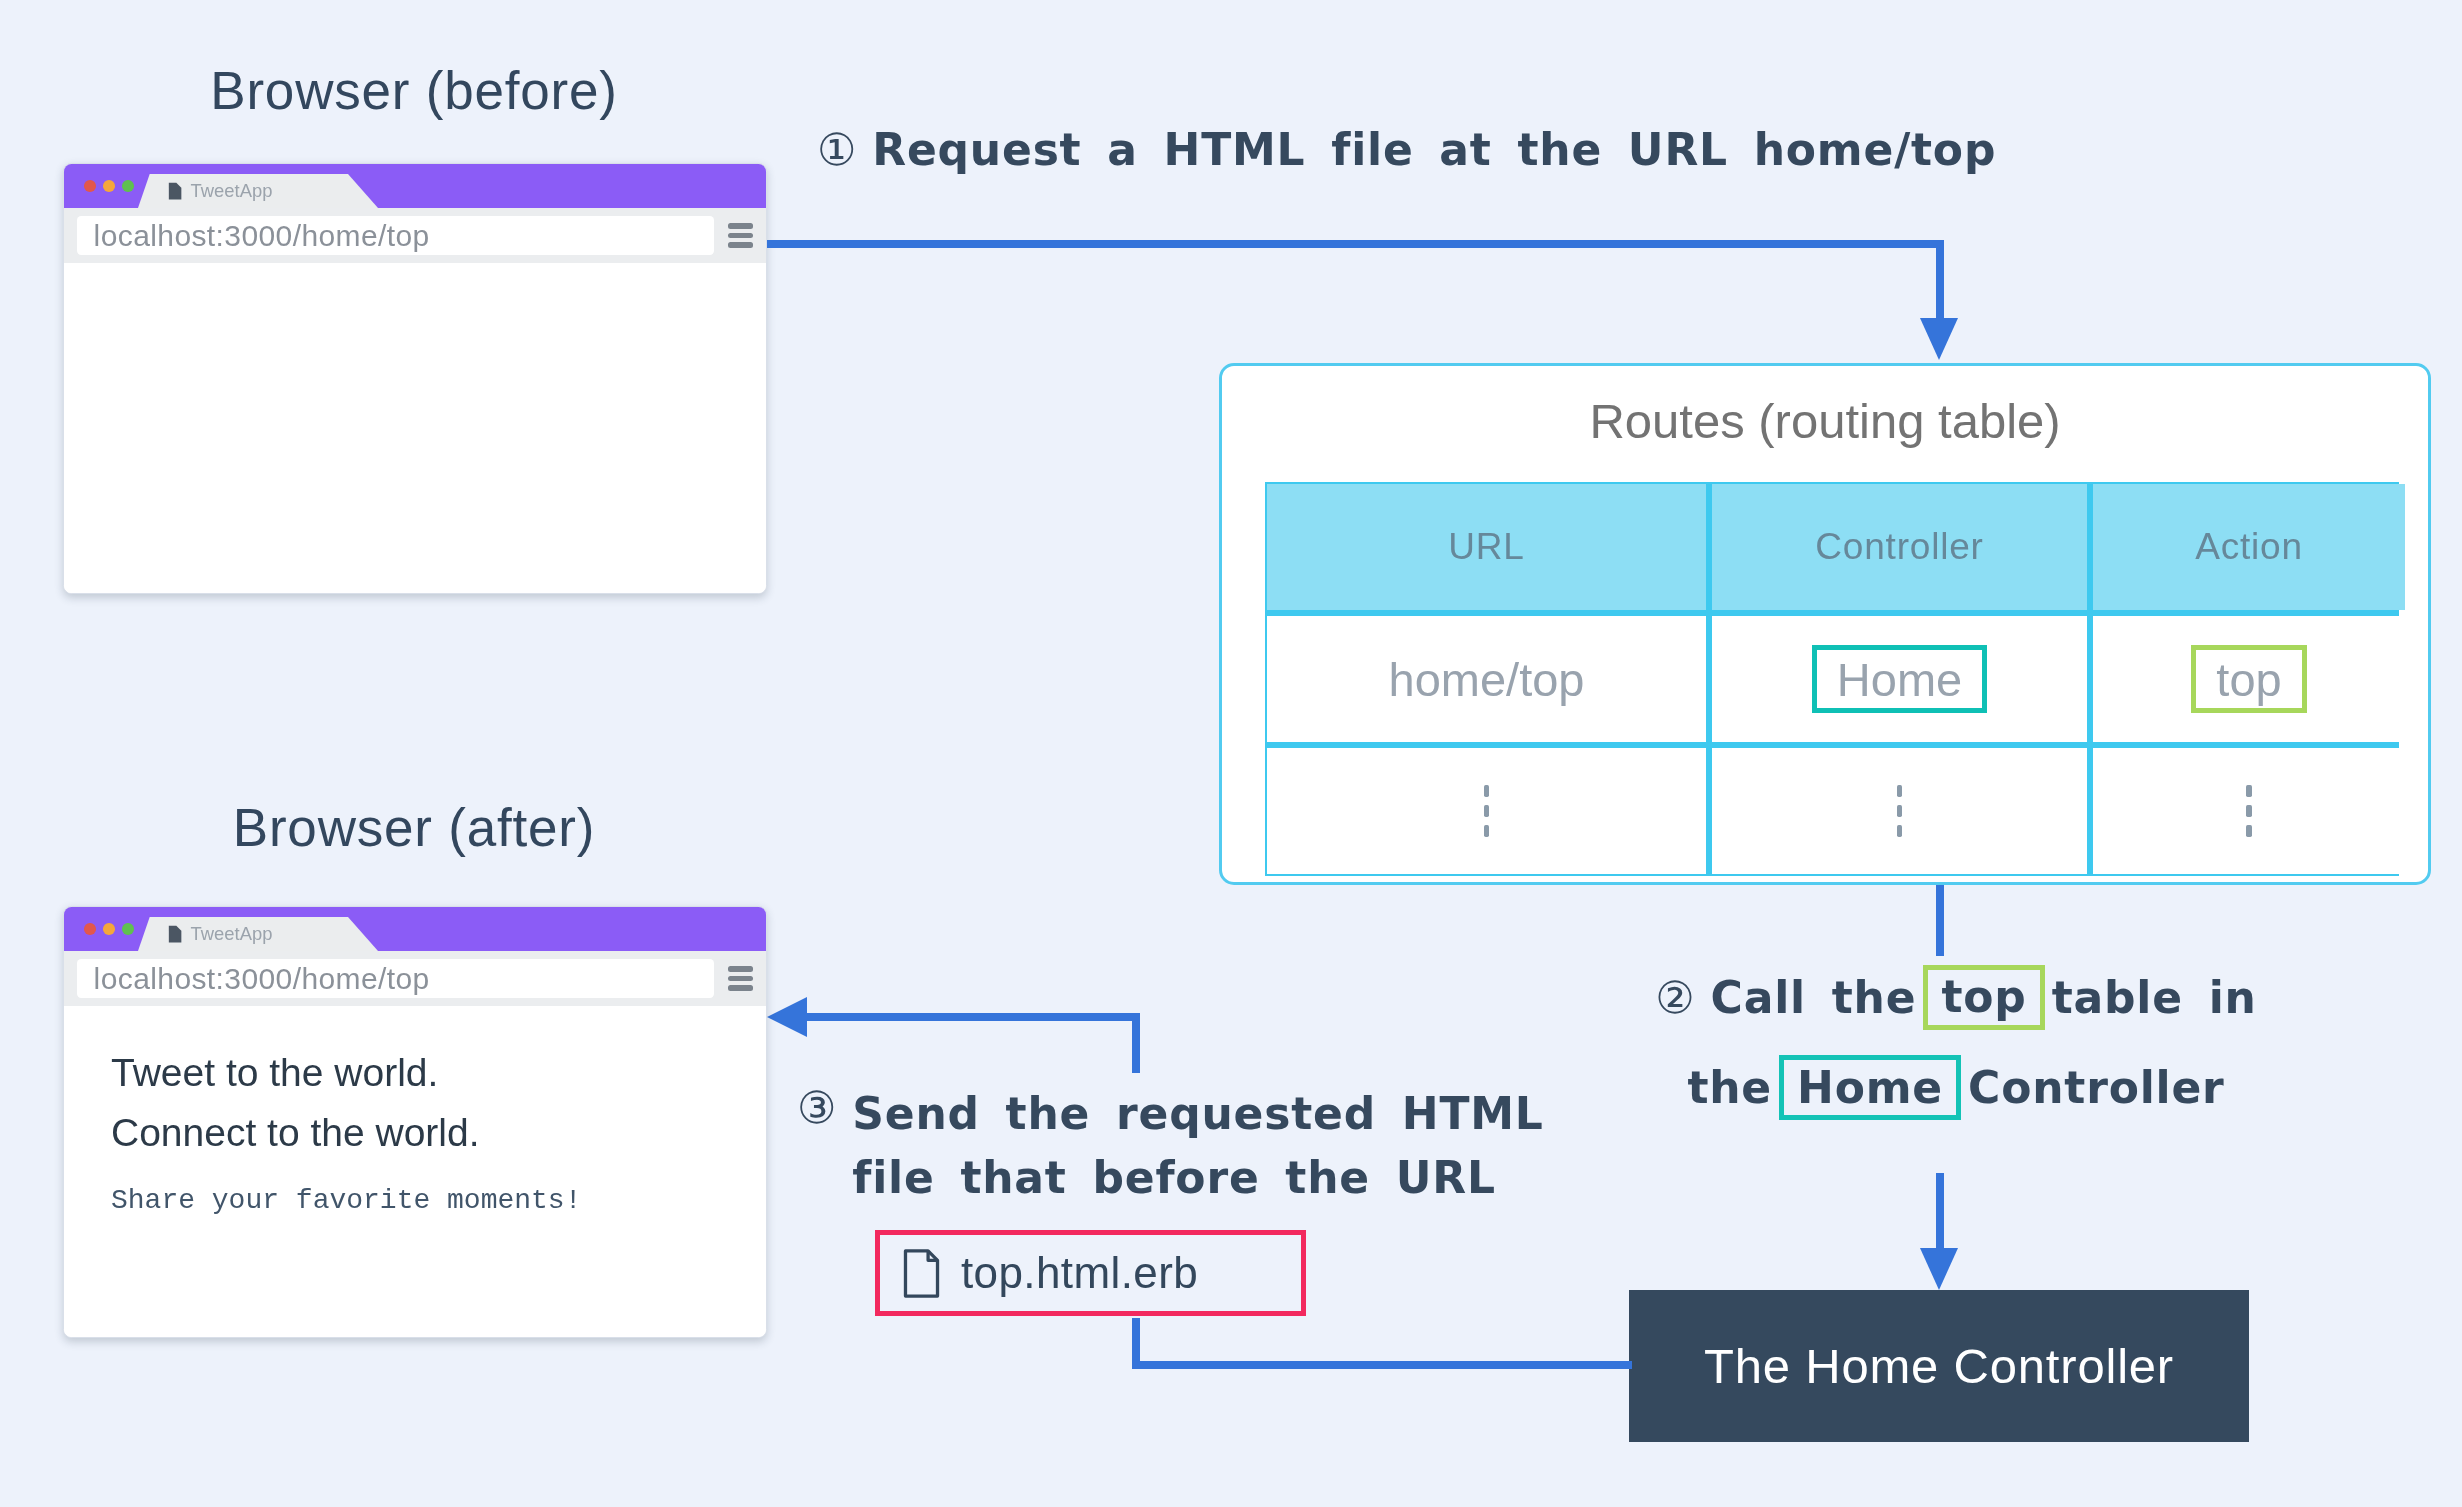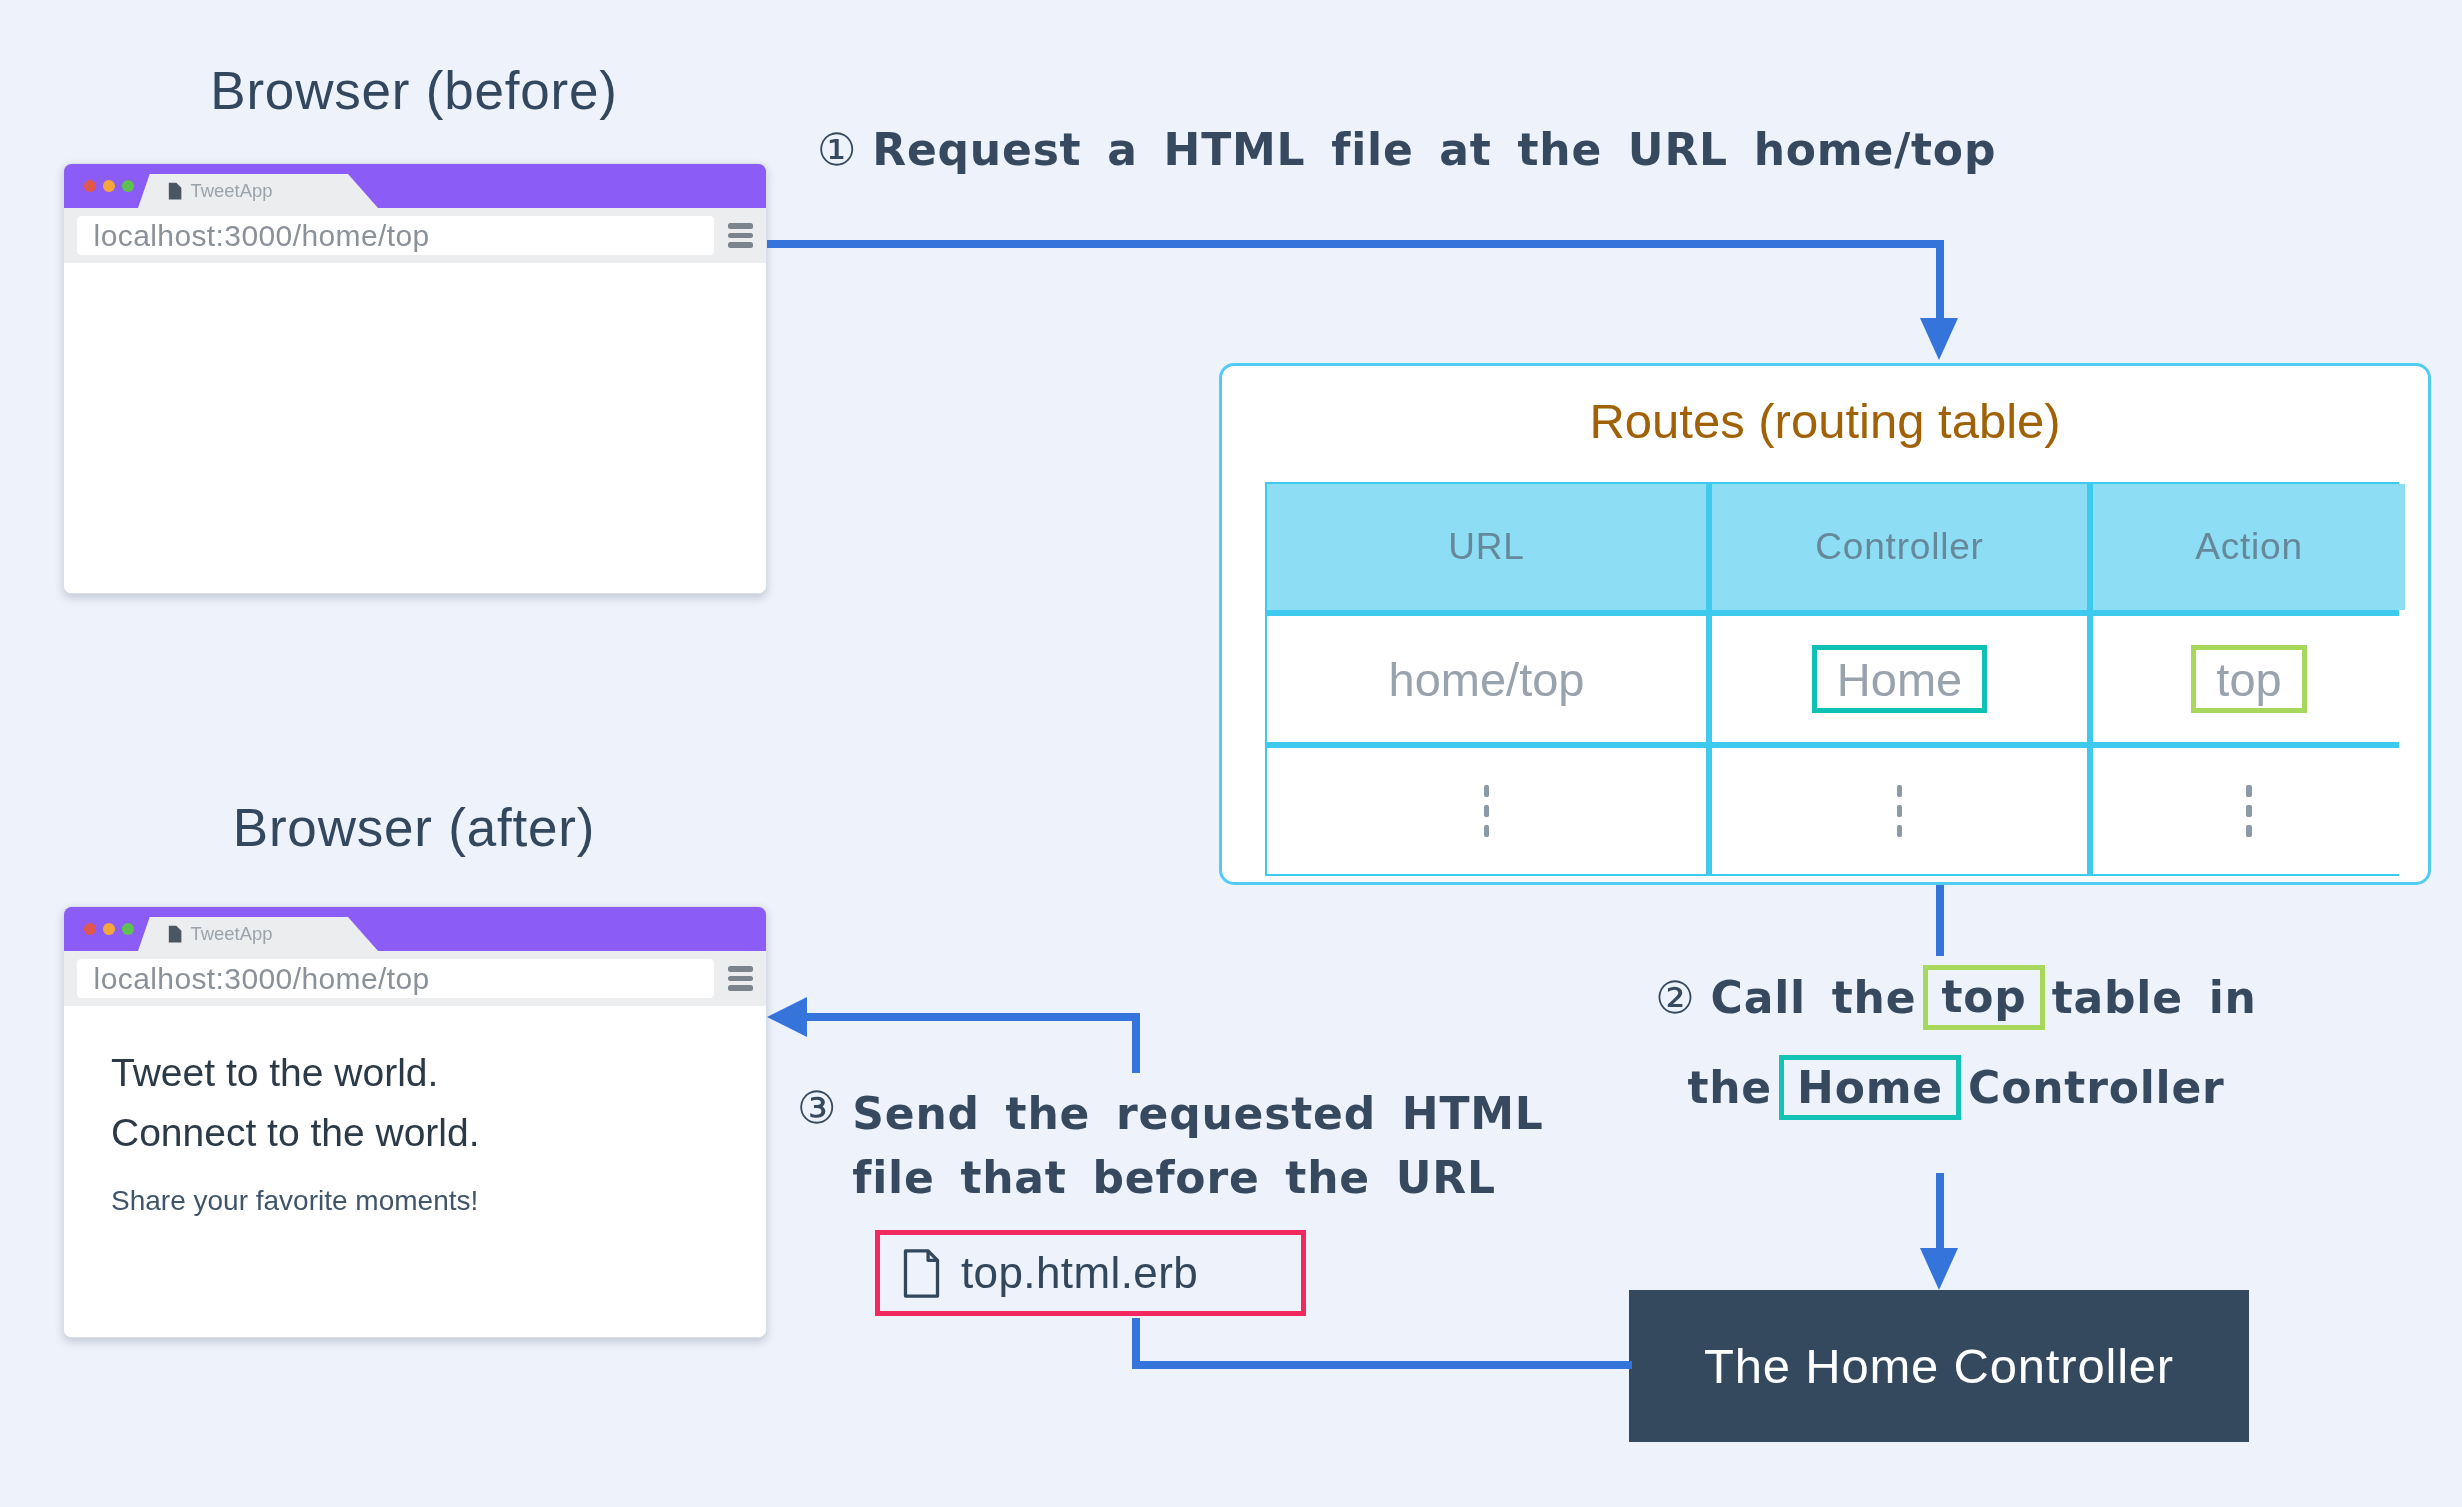--- a/index.html
+++ b/index.html
@@ -22,21 +22,21 @@
        display:flex;align-items:center;padding-left:30px;box-sizing:border-box;gap:8.4px;}
   .tab-title{font-size:18.4px;color:#9ba3ac;}
   .toolbar{height:55px;background:#ebedef;display:flex;align-items:center;padding:0 13.4px 0 12.6px;box-sizing:border-box;}
   .urlbar{flex:1;height:39px;background:#fff;border-radius:4.2px;display:flex;align-items:center;
           padding-left:17px;box-sizing:border-box;font-size:30px;color:#8b9199;letter-spacing:0.4px;}
   .hamburger{margin-left:13.4px;display:flex;flex-direction:column;gap:3.4px;}
   .hamburger div{width:25px;height:5.9px;border-radius:2.5px;background:#7b838c;}
   .bcontent{background:#fff;}
   .after-content{padding:37px 0 0 47px;}
   .hero-line{font-size:39px;color:#2c3a48;line-height:60px;}
-  .tagline{font-size:28px;color:#41556a;margin-top:22px;}
+  .tagline{font-size:28px;color:#41556a;margin-top:22px;font-family:Liberation Mono, monospace;}
 
   
   .anno{position:absolute;font-family:"DejaVu Sans",sans-serif;font-weight:bold;color:#36495e;
         font-size:44px;word-spacing:.22em;letter-spacing:0.8px;}
   .anno .marker{font-weight:normal;margin-right:15px;}
   .anno-flex{display:flex;align-items:flex-start;}
   .anno-lines .line{line-height:1.45;}
   .kw-box{display:inline-block;border:5px solid;padding:3.4px 13.4px;margin:0 6.7px;line-height:1.1;}
   .kw-green{border-color:#a7d75b;}
   .kw-teal{border-color:#14c3b6;}
@@ -45,21 +45,21 @@
   
   .seg{position:absolute;background:#3574da;}
   .arrow-down{position:absolute;width:0;height:0;border-left:19px solid transparent;
               border-right:19px solid transparent;border-top:42px solid #3574da;}
   .arrow-left{position:absolute;width:0;height:0;border-top:20px solid transparent;
               border-bottom:20px solid transparent;border-right:40px solid #3574da;}
 
   
   .routes-box{position:absolute;left:1219px;top:363px;width:1212px;height:522px;background:#fff;
               border:3.4px solid #52cbf0;border-radius:15px;box-sizing:border-box;}
-  .routes-title{margin-top:27px;text-align:center;font-size:49px;color:#a16207;}
+  .routes-title{margin-top:27px;text-align:center;font-size:49px;color:#737373;}
   .rtable{position:absolute;left:43px;top:116px;width:1134px;display:grid;
           grid-template-columns:439px 375px 312px;grid-auto-rows:126px;
           background:#3ec9ef;gap:6px;border:2.5px solid #3ec9ef;box-sizing:border-box;}
   .rcell{background:#fff;display:flex;align-items:center;justify-content:center;}
   .rhead{background:#8ddef4;font-size:37px;color:#66889a;letter-spacing:0.8px;}
   .rval{font-size:47px;color:#99a3ae;}
   .rbox{border:5px solid;padding:1.7px 20px;}
   .rbox.teal{border-color:#0fc0b5;}
   .rbox.green{border-color:#a7d75b;}
   .vdots{display:flex;flex-direction:column;gap:8.4px;}

